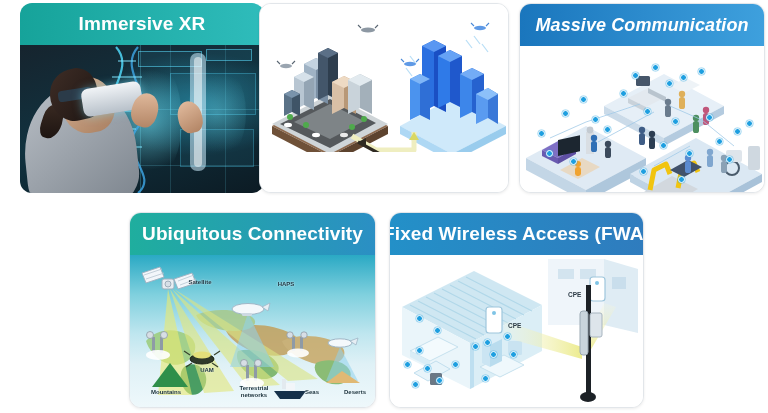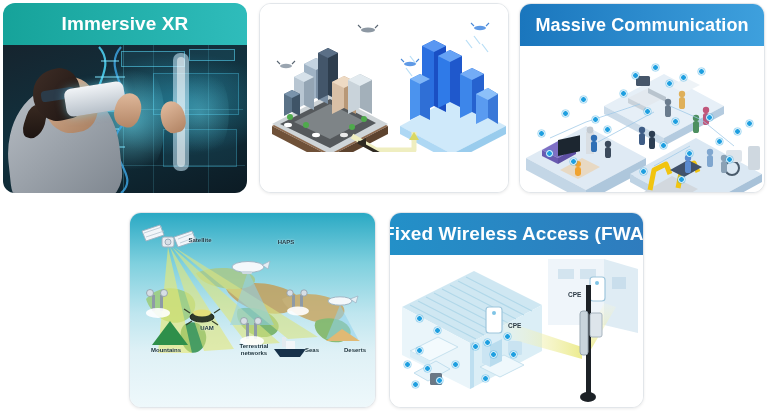--- a/index.html
+++ b/index.html
@@ -122,21 +122,21 @@
     position: absolute; width: 7px; height: 7px; border-radius: 50%;
     background: #1e9fe0; border: 1.2px solid #ffffff;
     box-shadow: 0 0 0 .5px rgba(30,159,224,.5);
   }
 </style>
 </head>
 <body>
 
 <div class="board">
 
-  <div class="card photo" style="left:3px; top:3px; width:244px; height:190px;">
+  <div class="card photo" style="left:20px; top:3px; width:244px; height:190px;">
     <div class="card-header" style="background:linear-gradient(90deg,#16a39a 0%,#2fbcbb 100%);">
       <span>Immersive XR</span>
     </div>
     <div class="card-body">
       <div class="xr-photo">
 
         <div class="hud" style="left:118px; top:6px; width:64px; height:16px;"></div>
         <div class="hud" style="left:186px; top:4px; width:46px; height:12px;"></div>
         <div class="hud" style="left:150px; top:28px; width:86px; height:42px; border-color:rgba(80,205,240,.35);"></div>
         <div class="hud" style="left:160px; top:84px; width:74px; height:38px; border-color:rgba(80,205,240,.3);"></div>
@@ -291,21 +291,21 @@
         </g>
         <g fill="none" stroke="#4a8ad8" stroke-width="1.1">
           <ellipse cx="150" cy="60" rx="6" ry="2.2" fill="#5f9ae6" stroke="none"></ellipse>
           <line x1="144" y1="58" x2="141" y2="55"></line>
             <line x1="156" y1="58" x2="159" y2="55"></line>
         </g>
       </svg>
     </div>
   </div>
 
-  <div class="card" style="left:519px; top:3px; width:246px; height:190px;">
+  <div class="card" style="left:519px; top:3px; width:246px; height:190px;font-style:italic;">
     <div class="card-header small" style="background:linear-gradient(90deg,#1a76bd 0%,#3ea0dd 100%);">
       <span>Massive Communication</span>
     </div>
     <div class="card-body">
       <div class="mc-bg"></div>
       <svg viewBox="0 0 246 148" width="246" height="148" style="position:absolute;inset:0;">
 
         <polygon points="6,112 66,80 126,112 66,144" fill="#dfeaf4"></polygon>
         <polygon points="6,112 66,144 66,156 6,124" fill="#c3d6e6"></polygon>
         <polygon points="66,144 126,112 126,124 66,156" fill="#aec7dc"></polygon>
@@ -429,20 +429,23 @@
       <div class="node" style="left:196px; top:92px;"></div>
       <div class="node" style="left:214px; top:82px;"></div>
       <div class="node" style="left:226px; top:74px;"></div>
       <div class="node" style="left:206px; top:110px;"></div>
       <div class="node" style="left:120px; top:122px;"></div>
       <div class="node" style="left:158px; top:130px;"></div>
     </div>
   </div>
 
   <div class="card" style="left:129px; top:212px; width:247px; height:196px;">
+    <div class="card-header" style="background:linear-gradient(90deg,#1fae9e 0%,#2b8fc4 100%);">
+      <span>Ubiquitous Connectivity</span>
+    </div>
     <div class="card-body">
       <div class="uc-sky"></div>
       <svg viewBox="0 0 247 152" width="247" height="152" style="position:absolute;inset:0;">
 
         <g opacity=".85">
           <path d="M16,86 C26,74 44,72 58,80 C70,88 66,102 54,108 C40,114 22,104 16,86 Z" fill="#9ccc7a"></path>
           <path d="M54,112 C62,106 74,110 76,122 C78,134 66,144 58,138 C50,132 48,118 54,112 Z" fill="#2f8f4a"></path>
           <path d="M96,76 C118,66 144,70 160,78 C176,86 170,96 154,100 C134,104 104,92 96,76 Z" fill="#c2a05c"></path>
           <path d="M108,96 C124,92 142,98 148,110 C152,120 138,128 124,122 C112,117 104,104 108,96 Z" fill="#6fae5c"></path>
           <path d="M152,86 C168,78 196,80 210,90 C220,98 212,110 196,110 C178,110 156,98 152,86 Z" fill="#c9a865"></path>

